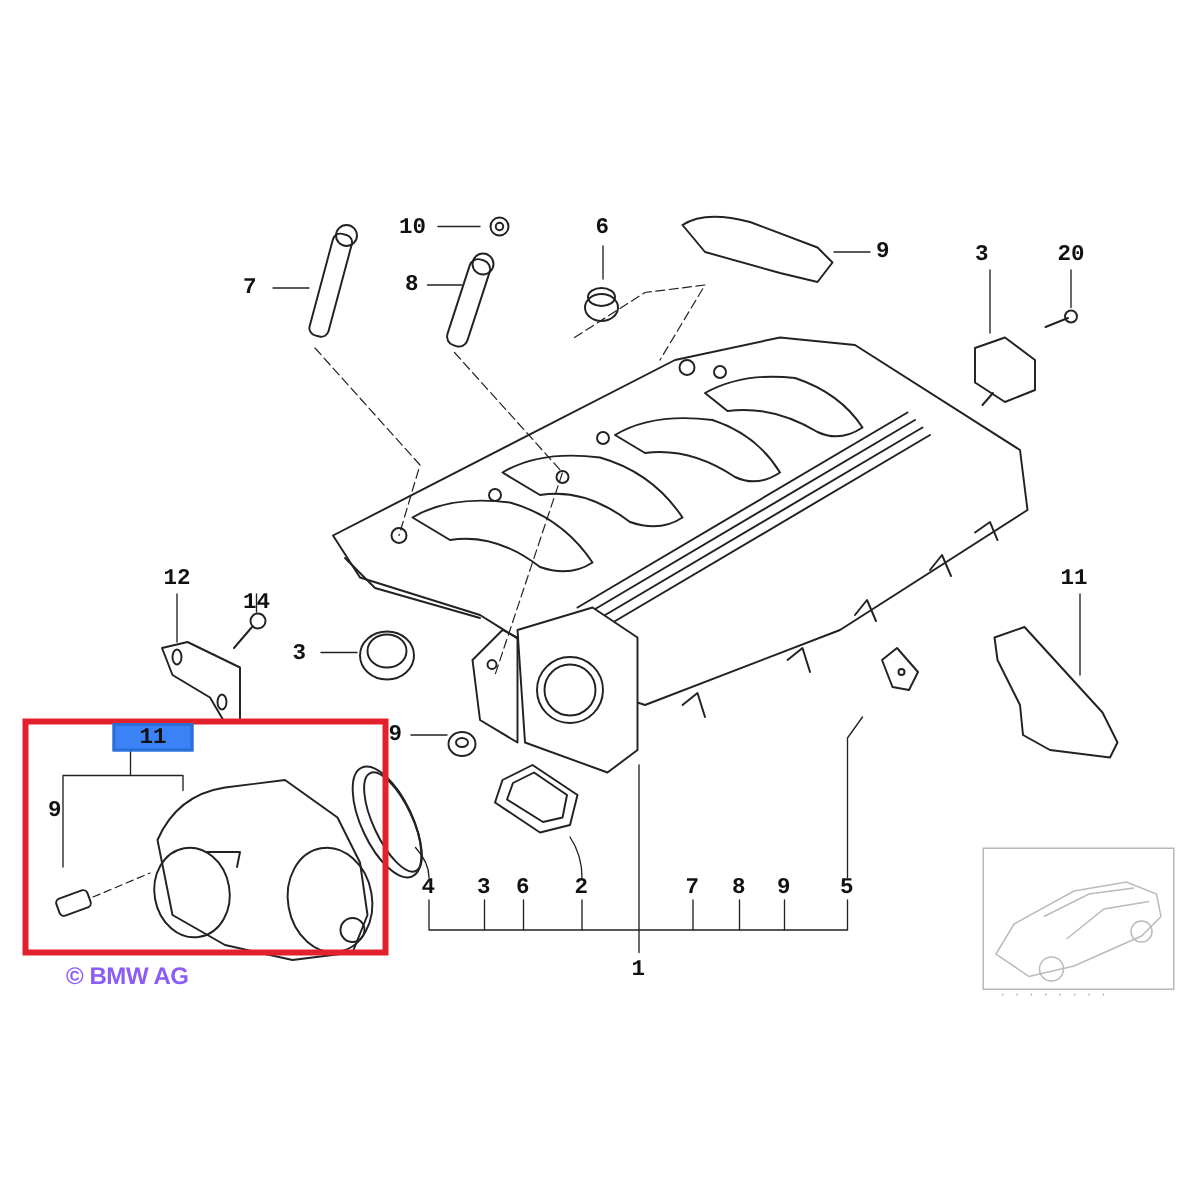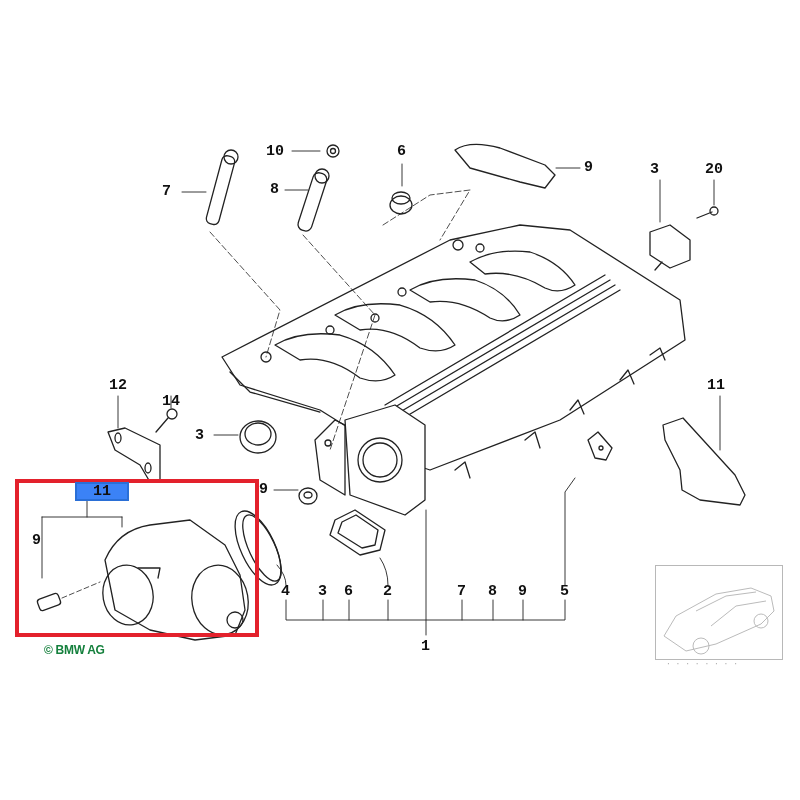--- a/index.html
+++ b/index.html
@@ -2,21 +2,21 @@
 <html><head>
 <meta charset="utf-8">
 <style>
   html, body { margin:0; padding:0; background:#ffffff; }
   body { width:800px; height:800px; position:relative; overflow:hidden;
          font-family:"Liberation Sans", sans-serif; }
   svg#diagram { position:absolute; left:0; top:0; }
   .lbl { position:absolute; font-family:Liberation Mono, monospace;
          font-weight:bold; font-size:15px; color:#111; line-height:1; }
   .lbl.sel { border:2px solid #2a6fd6; padding:0 16px; background:#3b82f6; }
-  .copy { position:absolute; left:44px; top:643px; font-size:12px; color:#15803d;
+  .copy { position:absolute; left:44px; top:643px; font-size:16px; color:#8b5cf6;
           font-family:"Liberation Sans", sans-serif; font-weight:bold; letter-spacing:-0.3px; }
   .hl { position:absolute; left:15px; top:479px; width:236px; height:150px;
         border:4px solid #e3212c; box-sizing:content-box; pointer-events:none; }
   .thumb { position:absolute; left:655px; top:565px; width:126px; height:93px;
            border:1px solid #b8b8b8; background:#fff; }
 </style>
 </head>
 <body>
 
 <svg id="diagram" width="800" height="800" viewBox="0 0 800 800">

